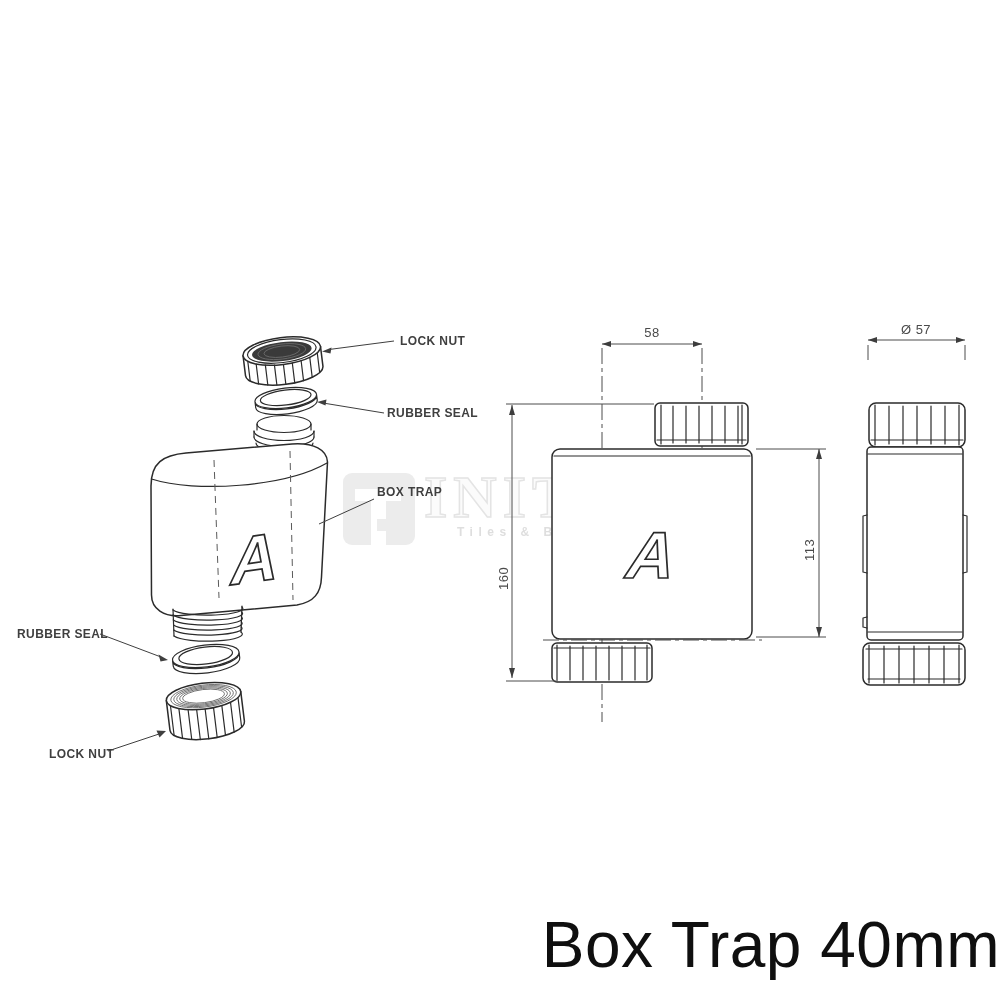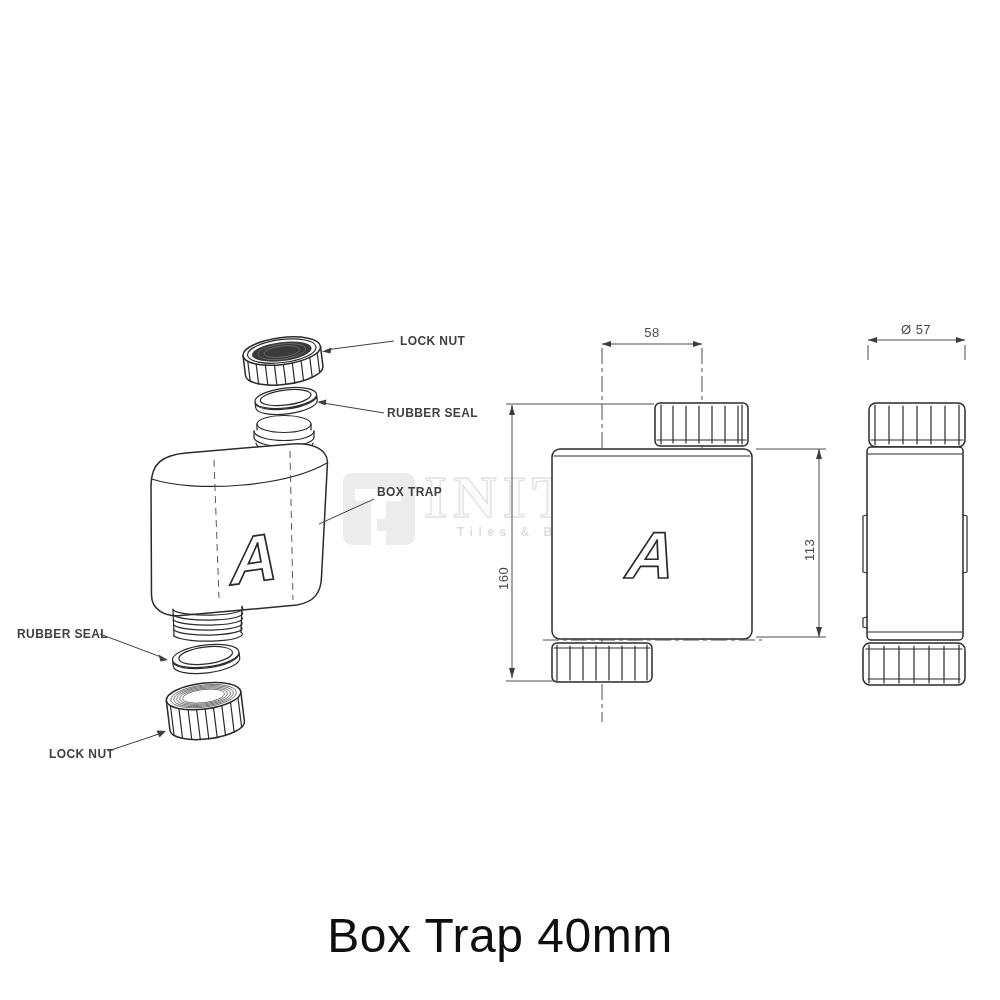--- a/index.html
+++ b/index.html
@@ -15,22 +15,22 @@
   .ln{stroke:#2b2b2b;fill:none;stroke-width:1.5;stroke-linecap:round;stroke-linejoin:round;}
   .ln2{stroke:#2b2b2b;fill:none;stroke-width:1.2;stroke-linecap:round;stroke-linejoin:round;}
   .thin{stroke:#6a6a6a;fill:none;stroke-width:.9;}
   .dim{stroke:#4d4d4d;fill:none;stroke-width:1;}
   .dimfill{fill:#3d3d3d;stroke:none;}
   .cl{stroke:#4d4d4d;fill:none;stroke-width:1;stroke-dasharray:16 4 4 4;}
   .fold{stroke:#5a5a5a;fill:none;stroke-width:1;stroke-dasharray:7 5;}
   .leader{stroke:#3f3f3f;fill:none;stroke-width:1;}
   .leadfill{fill:#3f3f3f;stroke:none;}
   .whitefill{fill:#ffffff;}
-  .title{position:absolute;left:0;top:908px;width:1000px;text-align:center;
-         font-size:48px;color:#0f0f0f;letter-spacing:.5px;}
+  .title{position:absolute;left:0;top:908px;width:1000px;text-align:right;
+         font-size:64px;color:#0f0f0f;letter-spacing:.5px;}
 </style>
 </head>
 <body>
 
 <div class="canvas">
 <svg width="1000" height="1000" viewBox="0 0 1000 1000">
 
   <g>
     <g>
       <rect x="343" y="473" width="72" height="72" rx="9" fill="#ececec"></rect>

